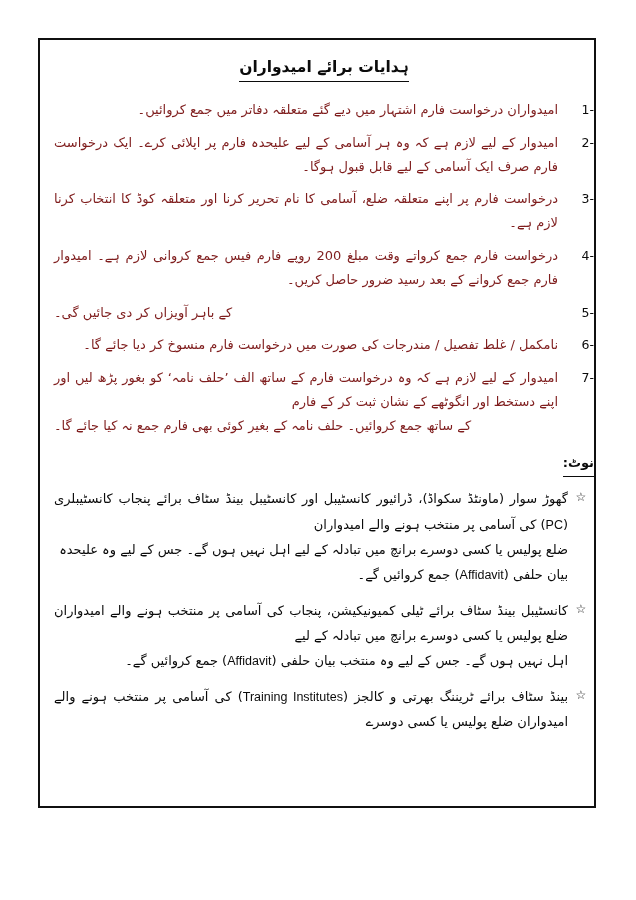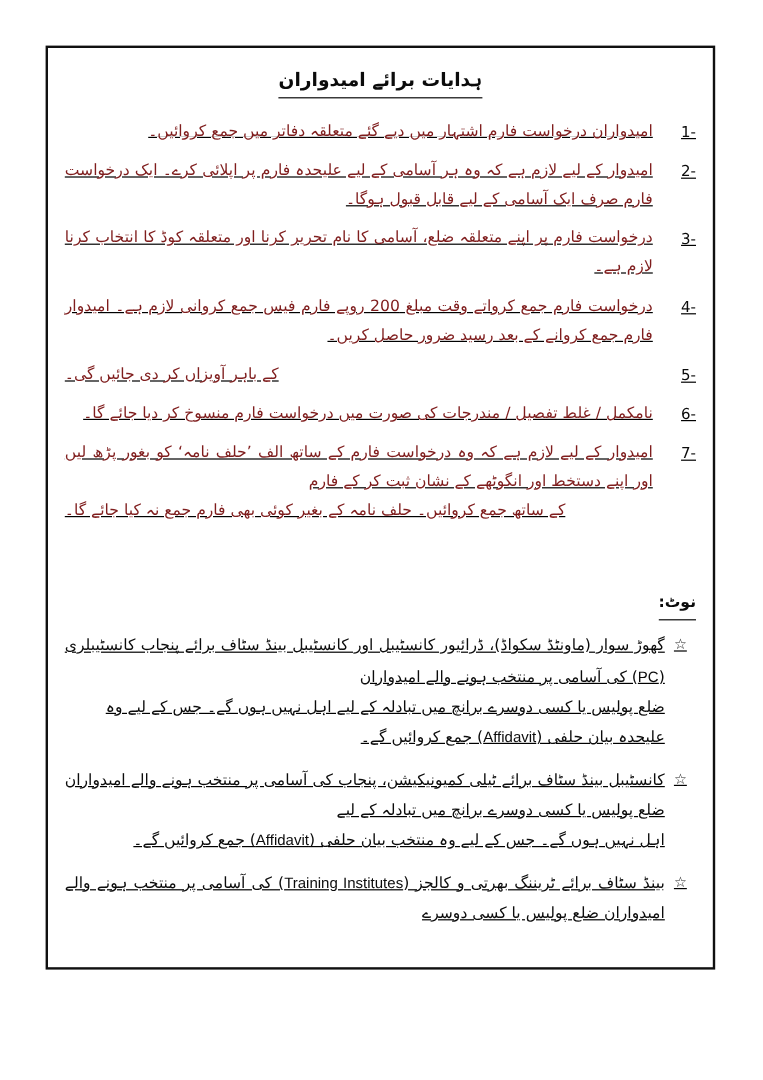--- a/index.html
+++ b/index.html
@@ -30,24 +30,23 @@
     background: #ffffff;
   }
 
   .content {
     position: absolute;
     left: 40px;
     top: 40px;
     width: 554px;
     height: 602px;
     box-sizing: border-box;
-    padding: 8px 14px 10px 14px;
+    padding: 8px 0 10px 14px;
     direction: rtl;
     text-align: right;
-    text-decoration: underline;
   }
 
   
   .doc-title {
     text-align: center;
     font-size: 15.5px;
     font-weight: bold;
     color: #0b0b0b;
     margin: 8px 0 16px 0;
     line-height: 1.5;
@@ -113,21 +112,20 @@
     margin: 12px 0 9px 0;
     text-align: right;
     font-size: 13.5px;
     font-weight: bold;
     color: #0b0b0b;
   }
   .note-heading .note-text {
     display: inline-block;
     border-bottom: 1.4px solid #0b0b0b;
     padding-bottom: 1px;
-    margin-top: 40px;
   }
 
   
   .notes {
     margin: 0;
     padding: 0;
     list-style: none;
   }
 
   .note-row {

